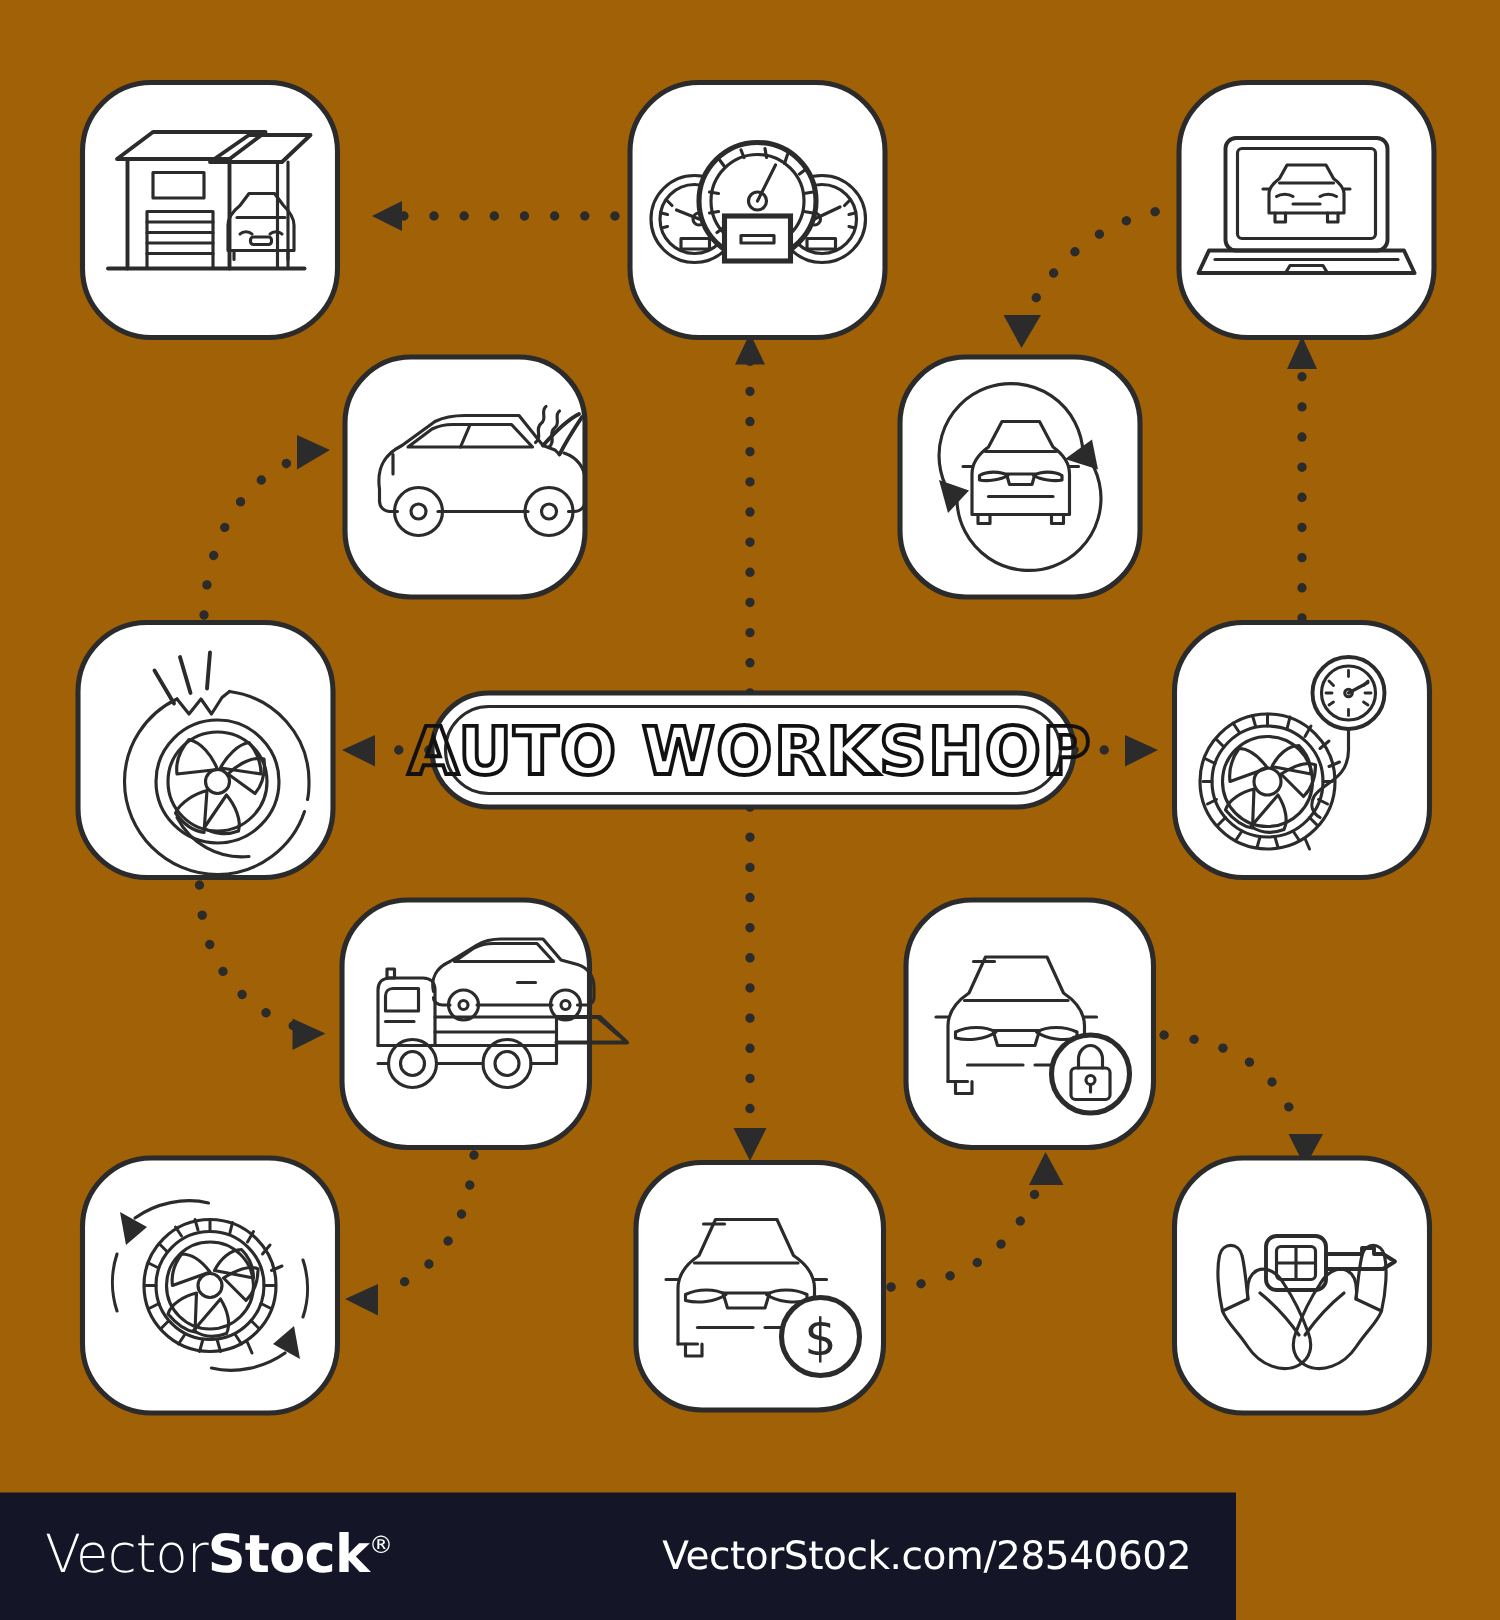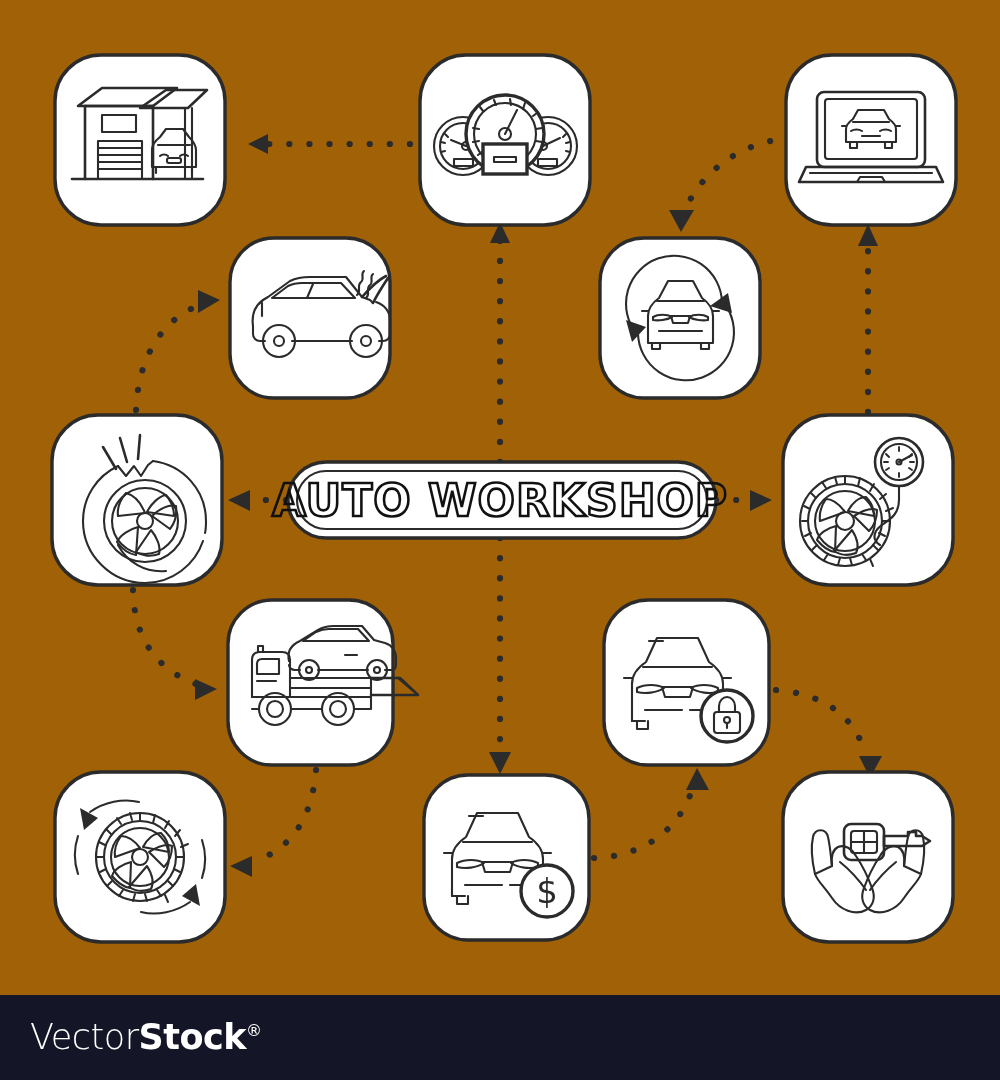--- a/index.html
+++ b/index.html
@@ -21,21 +21,21 @@
     width: 1000px;
     height: 995px;
   }
   #diagram svg { display: block; }
 
   
   #footer {
     position: absolute;
     left: 0;
     top: 995px;
-    width: 1000px;
+    width: 824px;
     height: 85px;
     background: #141527;
     display: flex;
     align-items: center;
     justify-content: space-between;
     padding: 0 30px;
   }
   #footer .logo {
     color: #ffffff;
     font-size: 35px;
@@ -516,15 +516,16 @@
 
           <path class="ln" d="M 884 836 L 908 836 L 908 832 L 916 832 L 916 836 L 922 836 L 930 841
                                L 922 846 L 884 846 Z"></path>
         </g>
       </g>
     </svg>
   </div>
 
   <div id="footer">
     <div class="logo"><span class="thin">Vector</span><span class="bold">Stock</span><span class="reg">®</span></div>
+    <div class="url">VectorStock.com/28540602</div>
   </div>
 
 </div>
 
 </body></html>

